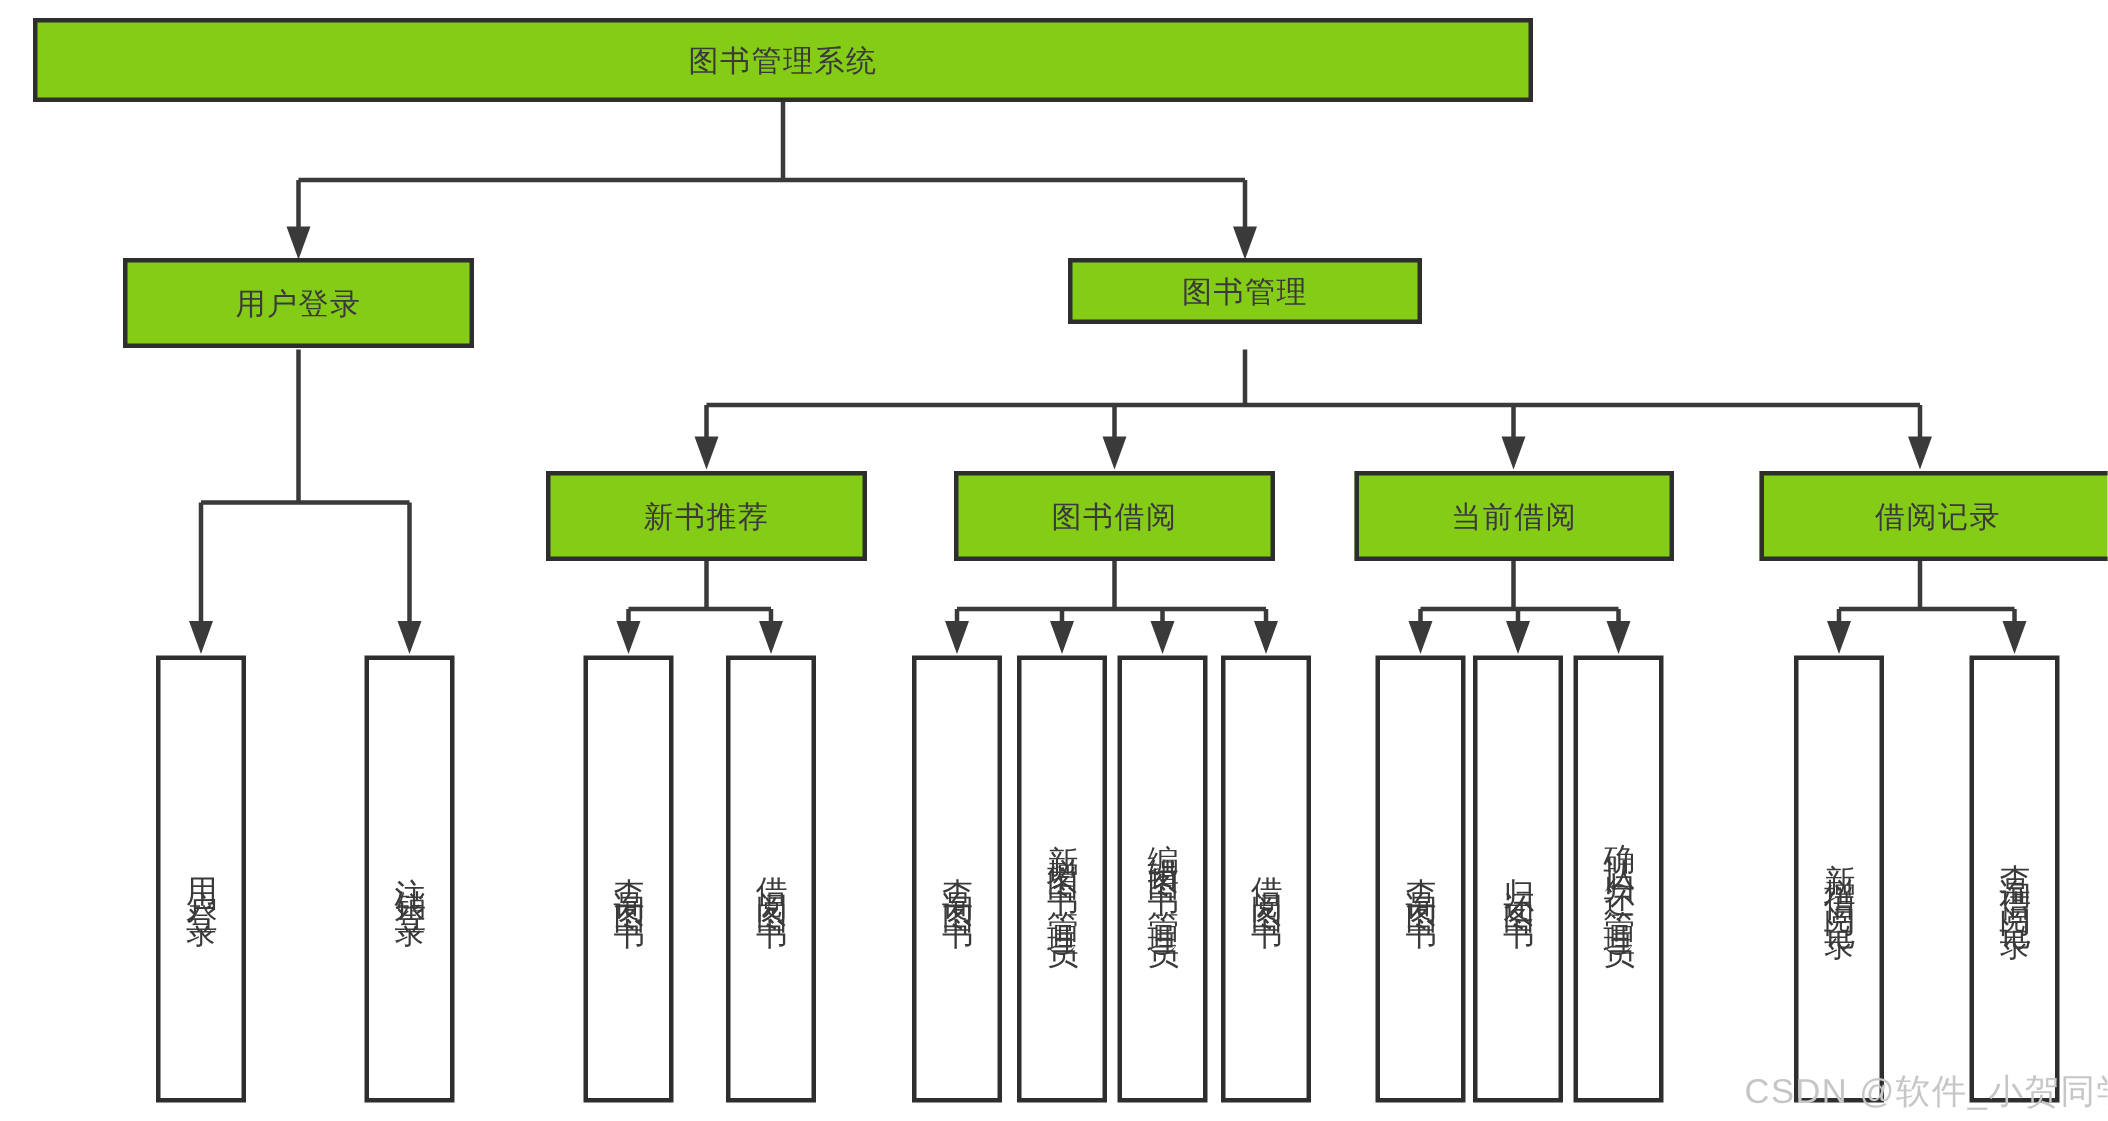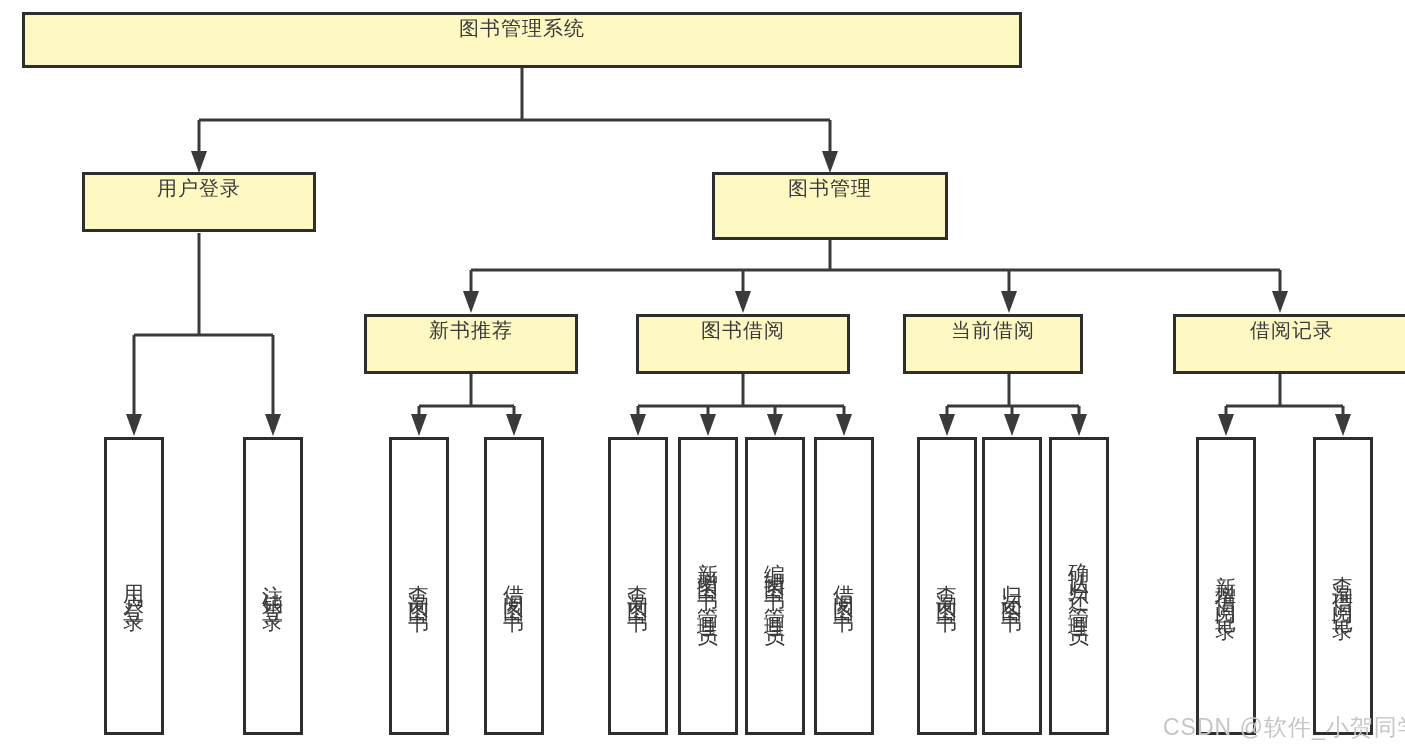--- a/index.html
+++ b/index.html
@@ -29,23 +29,24 @@
     stroke: var(--line);
     fill: none;
     stroke-width: 3;
   }
   svg.wires polygon.arrowhead {
     fill: var(--line);
     stroke: none;
   }
   .hbox {
     position: absolute;
-    background: #fef9c3;
+    background: #84cc16;
     border: 3px solid var(--box_border);
     display: flex;
+    align-items: center;
     justify-content: center;
     font-size: 20px;
     letter-spacing: 1px;
     z-index: 2;
   }
   .vbox {
     position: absolute;
     background: #fff;
     border: 3px solid var(--box_border);
     display: flex;
@@ -116,31 +117,31 @@
     <polygon class="arrowhead" points="1335,414 1351,414 1343,436"></polygon>
   </svg>
 
   <div class="hbox" style="left:22px; top:12px; width:1000px; height:56px;">
     <span>图书管理系统</span>
   </div>
 
   <div class="hbox" style="left:82px; top:172px; width:234px; height:60px;">
     <span>用户登录</span>
   </div>
-  <div class="hbox" style="left:712px; top:172px; width:236px; height:68px;">
+  <div class="hbox" style="left:712px; top:172px; width:236px; height:44px;">
     <span>图书管理</span>
   </div>
 
   <div class="hbox" style="left:636px; top:314px; width:214px; height:60px;">
     <span>图书借阅</span>
   </div>
   <div class="hbox" style="left:364px; top:314px; width:214px; height:60px;">
     <span>新书推荐</span>
   </div>
-  <div class="hbox" style="left:903px; top:314px; width:180px; height:60px;">
+  <div class="hbox" style="left:903px; top:314px; width:213px; height:60px;">
     <span>当前借阅</span>
   </div>
   <div class="hbox" style="left:1173px; top:314px; width:238px; height:60px;">
     <span>借阅记录</span>
   </div>
 
   <div class="vbox" style="left:104px;">
     <span class="vlabel">用户登录</span>
   </div>
   <div class="vbox" style="left:243px;">

